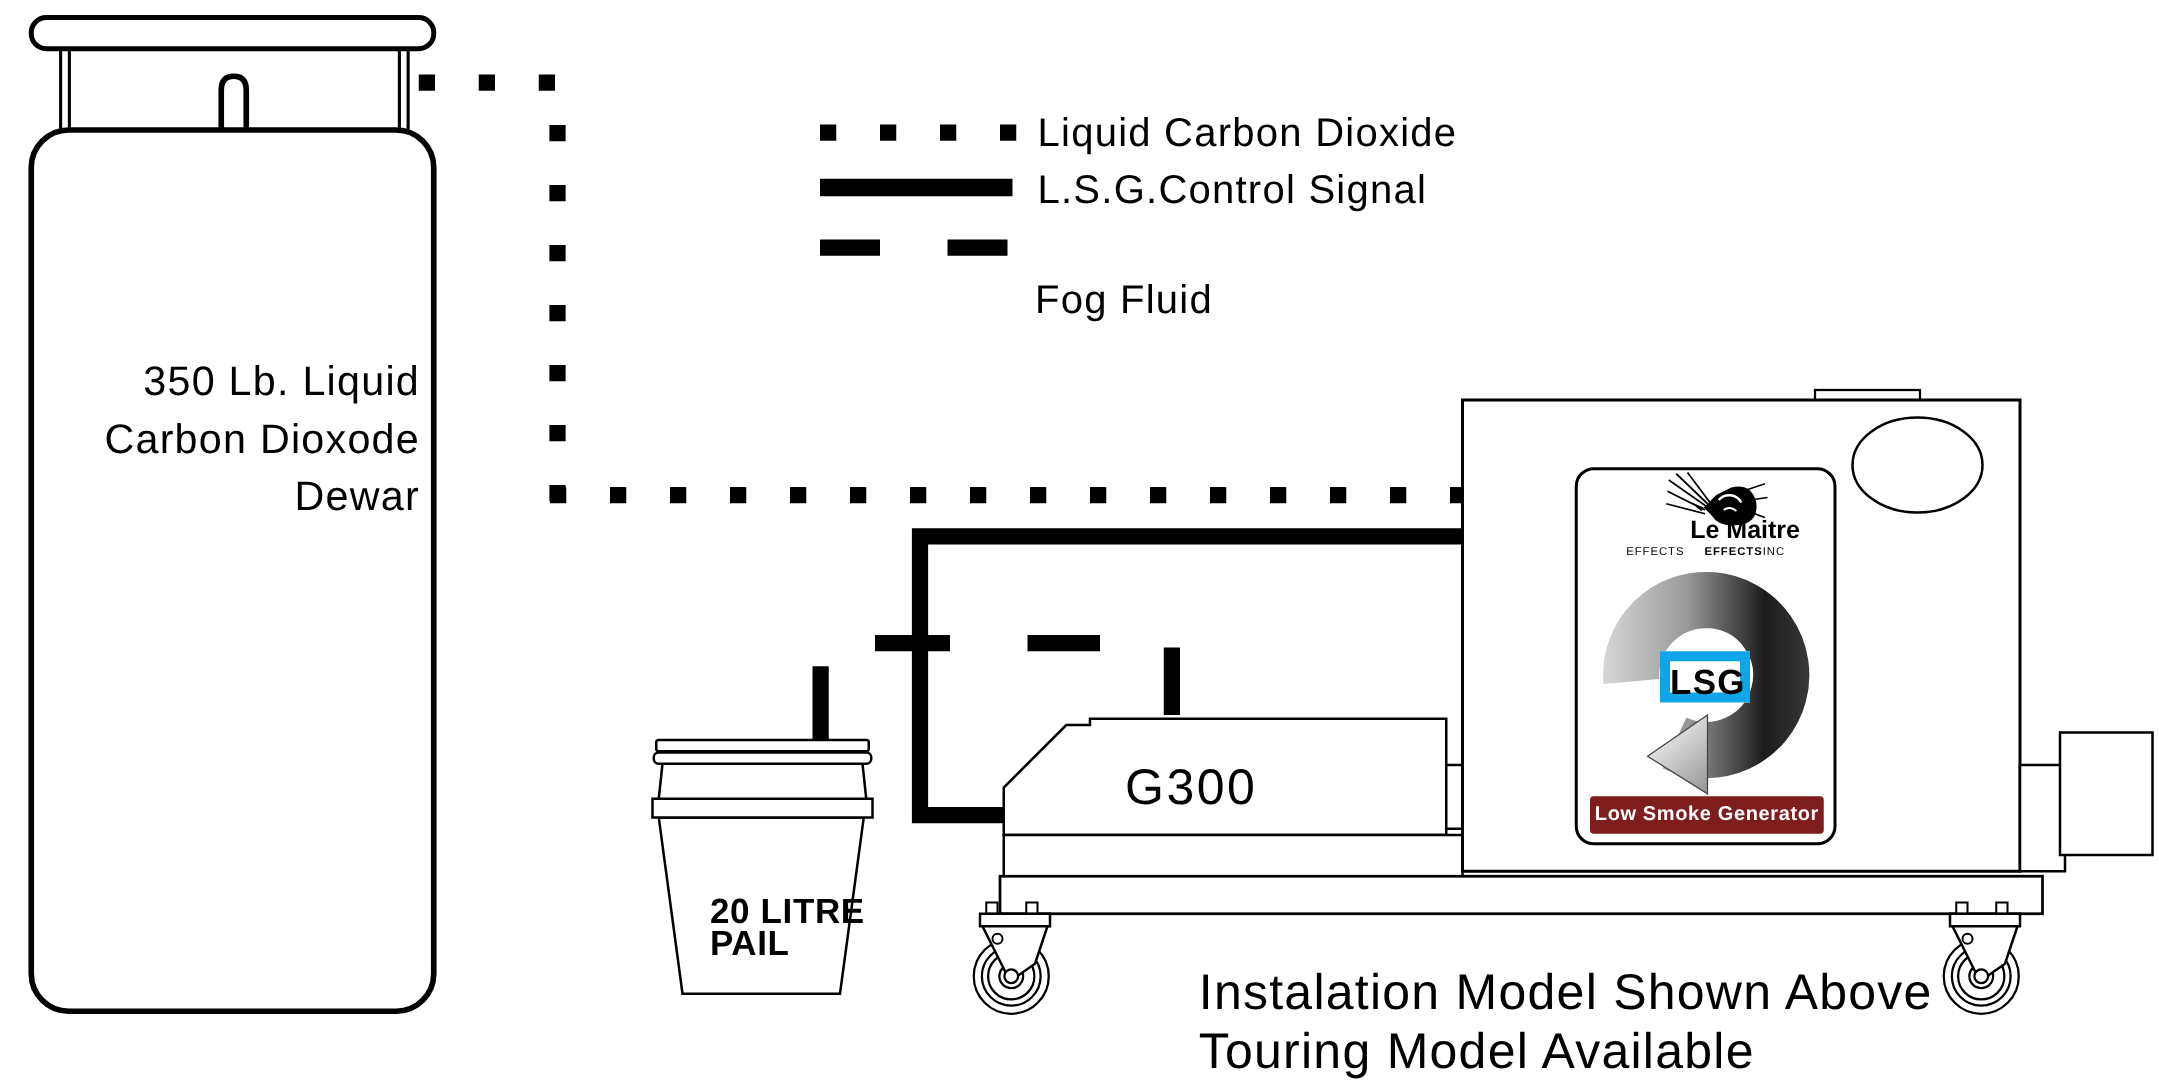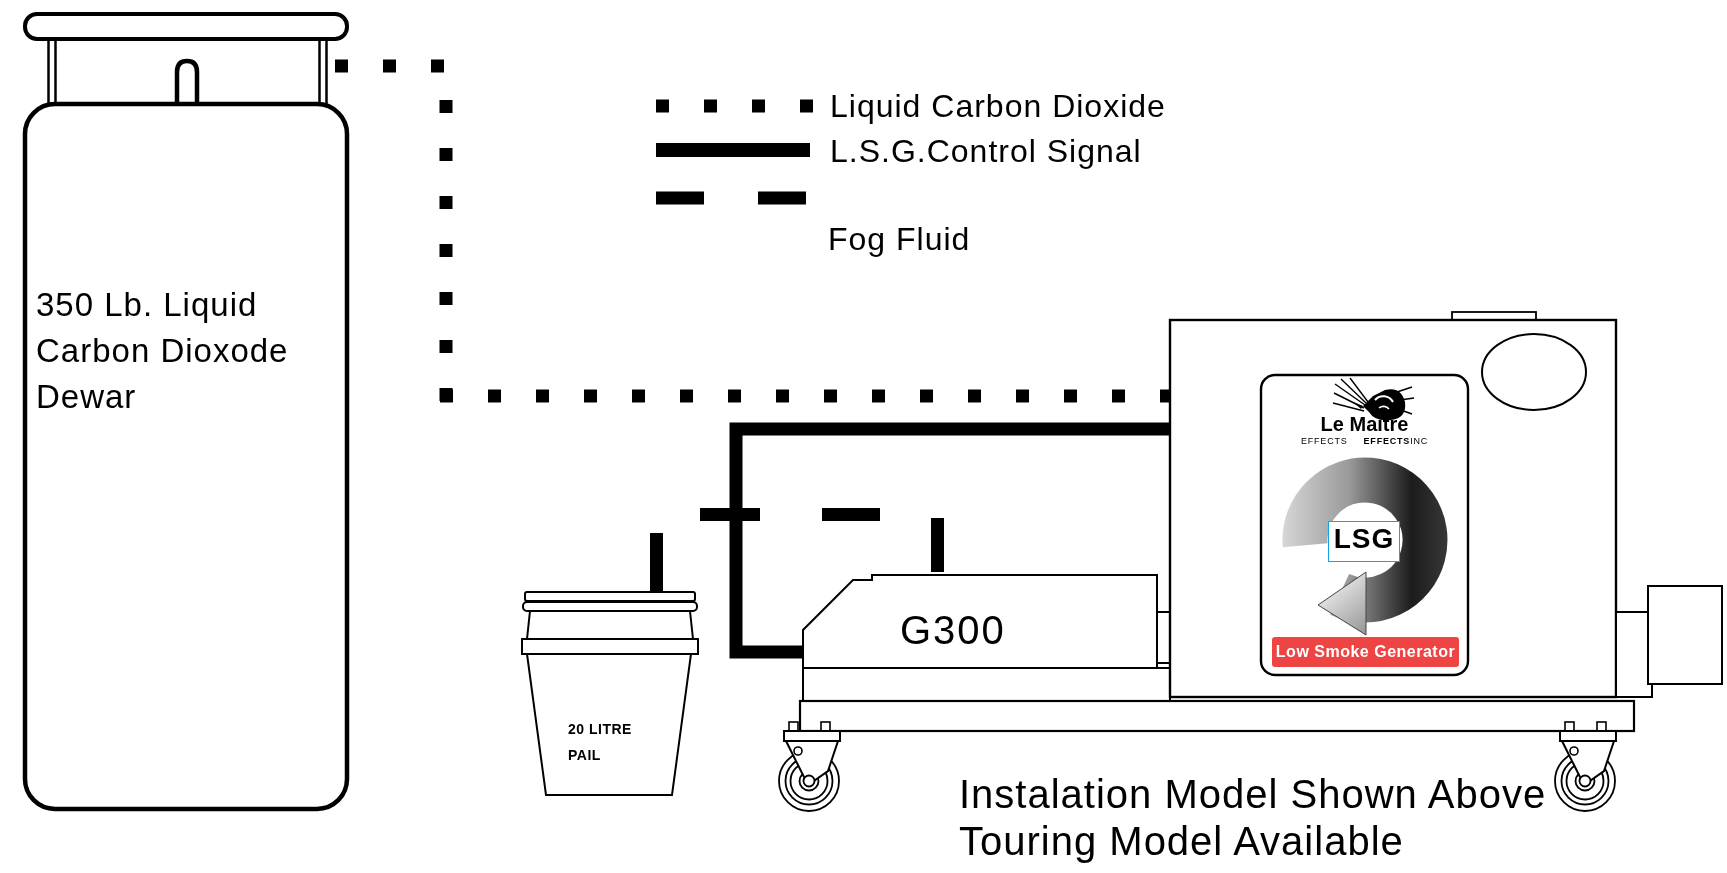--- a/index.html
+++ b/index.html
@@ -1,34 +1,34 @@
 <!DOCTYPE html>
 <html><head>
 <meta charset="utf-8">
 <style>
   html,body{margin:0;padding:0;background:#ffffff;}
   .stage{position:relative;width:1727px;height:873px;background:#ffffff;overflow:hidden;
          font-family:"Liberation Sans", sans-serif;color:#000;}
   .stage svg{position:absolute;left:0;top:0;}
   .txt{position:absolute;white-space:pre;color:#000;}
   .geo{letter-spacing:1px;font-weight:400;}
-  .dewar-label{left:36px;top:282px;width:300px;text-align:left;font-size:33px;line-height:46px;}
+  .dewar-label{left:36px;top:282px;width:300px;text-align:right;font-size:33px;line-height:46px;}
   .legend-label{font-size:32px;line-height:40px;text-align:center;}
   .ll1{left:830px;top:86px;}
   .ll2{left:830px;top:131px;}
   .ll3{left:828px;top:178px;margin-top:41px;}
   .g300-label{left:900px;top:608px;width:166px;text-align:left;font-size:40px;letter-spacing:2px;}
-  .pail-label{left:568px;top:716px;font-size:14px;font-weight:bold;line-height:26px;letter-spacing:0.5px;}
+  .pail-label{left:568px;top:716px;font-size:28px;font-weight:bold;line-height:26px;letter-spacing:0.5px;}
   .caption{left:915px;top:771px;font-size:40px;line-height:47px;margin-left:44px;}
-  .brand{left:1289px;top:413px;width:151px;text-align:center;font-size:20px;font-weight:bold;letter-spacing:0px;}
+  .brand{left:1289px;top:413px;width:151px;text-align:right;font-size:20px;font-weight:bold;letter-spacing:0px;}
   .brand-sub{left:1289px;top:436px;width:151px;text-align:center;font-size:9px;letter-spacing:0.8px;}
   .brand-sub b{font-weight:bold;padding-left:16px;}
-  .lsg-badge{left:1328px;top:521px;width:72px;height:41px;box-sizing:border-box;border:1px solid #0ea5e9;
+  .lsg-badge{left:1328px;top:521px;width:72px;height:41px;box-sizing:border-box;border:8px solid #0ea5e9;
              background:#fff;text-align:center;font-size:28px;font-weight:bold;line-height:33px;letter-spacing:1px;}
-  .plate-bar{left:1272px;top:637px;width:187px;height:30px;background:#ef4444;color:#fff;border-radius:3px;
+  .plate-bar{left:1272px;top:637px;width:187px;height:30px;background:#7f1d1d;color:#fff;border-radius:3px;
              text-align:center;font-size:16px;font-weight:bold;line-height:30px;letter-spacing:0.5px;}
 </style>
 </head>
 <body>
 
 <div class="stage">
 
   <svg width="1727" height="873" viewBox="0 0 1727 873">
     <defs>
       <linearGradient id="swirlGrad" gradientUnits="userSpaceOnUse" x1="1283" y1="540" x2="1448" y2="540">

